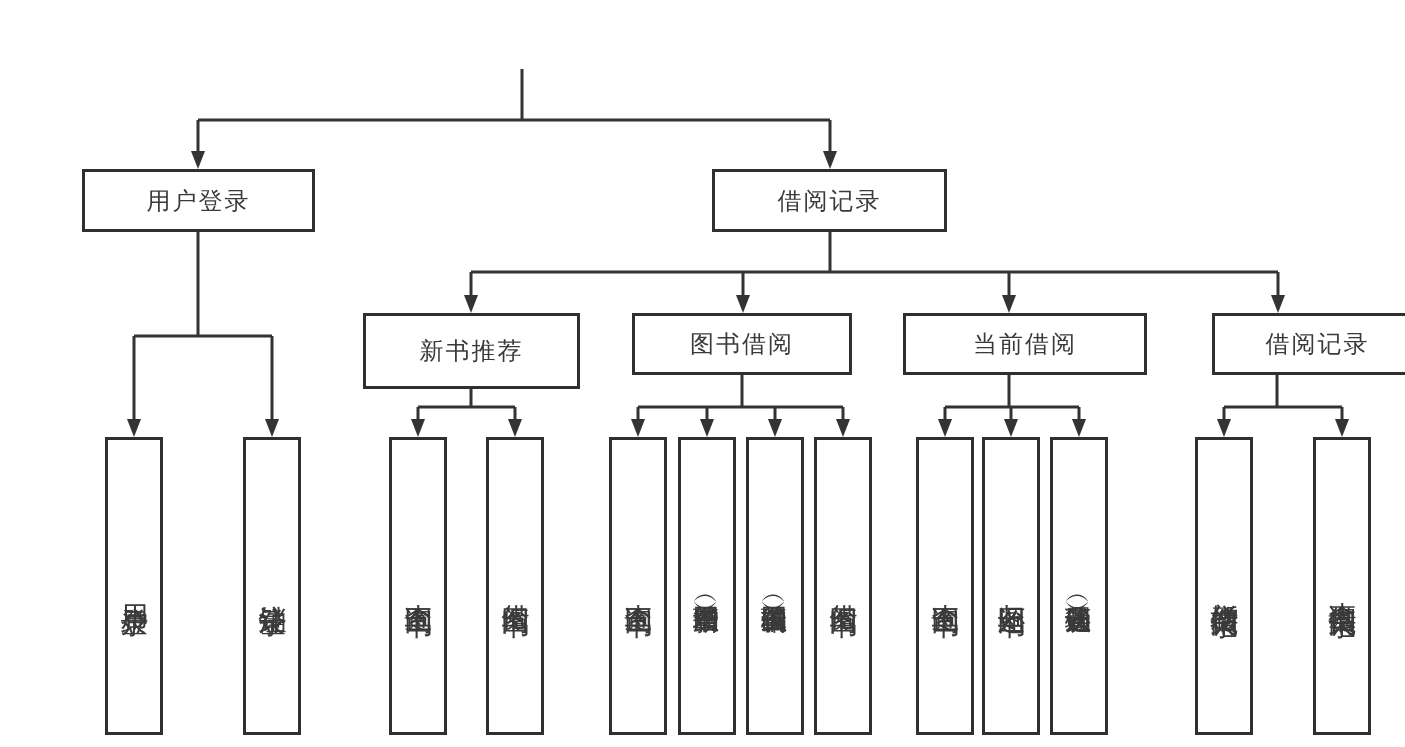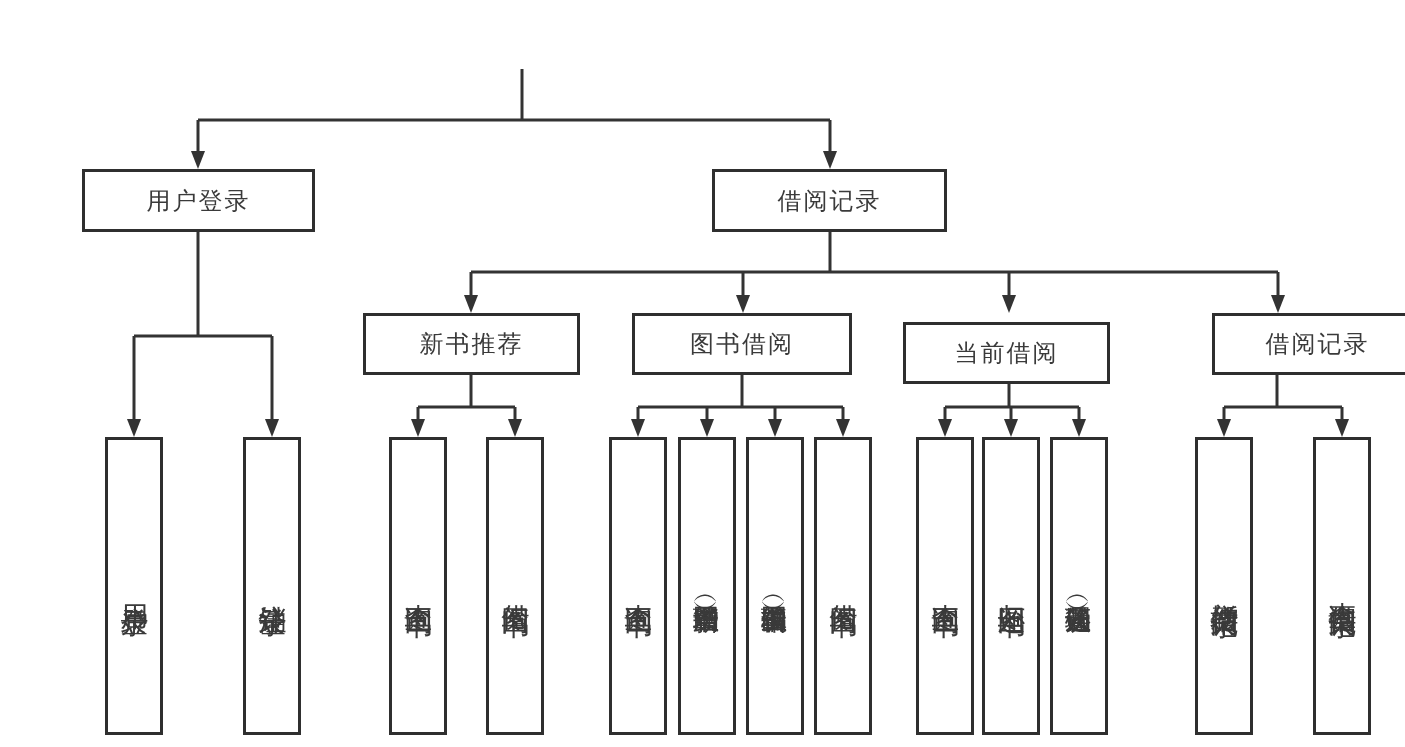--- a/index.html
+++ b/index.html
@@ -43,23 +43,23 @@
     white-space: normal;
   }
   .leaf.leaf-long span {
     font-size: 26px;
     letter-spacing: 0px;
   }
   
   .n-root            { left: 21px;   top: 13px;  width: 1002px; height: 56px; }
   .n-user-login      { left: 82px;   top: 169px; width: 233px;  height: 63px; }
   .n-book-mgmt       { left: 712px;  top: 169px; width: 235px;  height: 63px; }
-  .n-new-book-rec    { left: 363px;  top: 313px; width: 217px;  height: 62px; }
+  .n-new-book-rec    { left: 363px;  top: 313px; width: 217px;  height: 76px; }
   .n-book-borrow     { left: 632px;  top: 313px; width: 220px;  height: 62px; text-align: right; }
-  .n-current-borrow  { left: 903px;  top: 322px; width: 207px;  height: 62px; }
+  .n-current-borrow  { left: 903px;  top: 313px; width: 244px;  height: 62px; }
   .n-borrow-records  { left: 1172px; top: 313px; width: 211px;  height: 62px; margin-left: 40px; }
   .leaf { top: 437px; width: 58px; height: 298px; }
   .l-login          { left: 105px; }
   .l-logout         { left: 243px; }
   .l-rec-query      { left: 389px; }
   .l-rec-borrow     { left: 486px; }
   .l-bb-query       { left: 609px; }
   .l-bb-add         { left: 678px; }
   .l-bb-edit        { left: 746px; }
   .l-bb-borrow      { left: 814px; }

